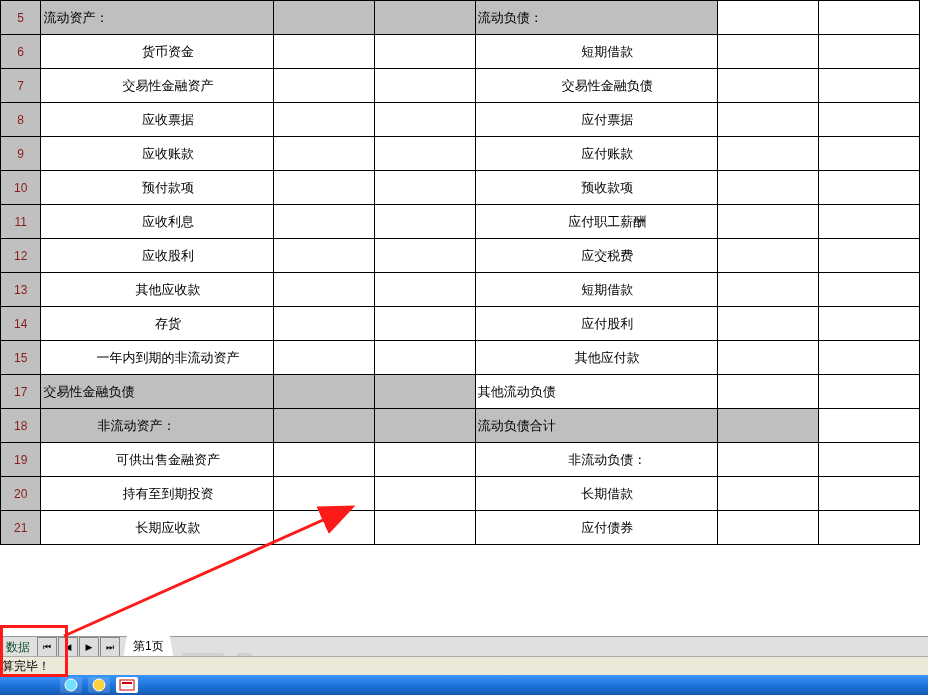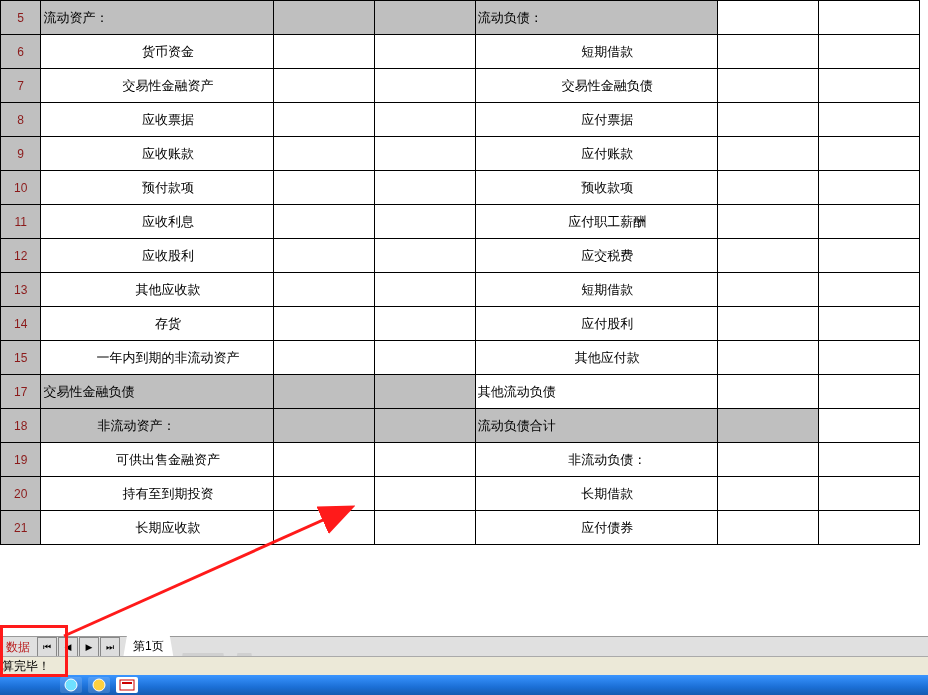--- a/index.html
+++ b/index.html
@@ -84,21 +84,21 @@
     background: #fff;
     border: 1px solid #888;
     border-top: none;
     display: flex;
     align-items: center;
     clip-path: polygon(6px 0, calc(100% - 6px) 0, 100% 100%, 0 100%);
   }
   .tab.inactive { background: #d0d0d0; margin-top: 47px; }
   .tab.partial { padding-right: 2px; }
   .tab-first {
-    color: #b91c1c;
+    color: #14532d;
     padding: 0 6px;
   }
 
   
   .statusbar {
     position: absolute;
     left: 0;
     bottom: 20px;
     height: 18px;
     width: 100%;

